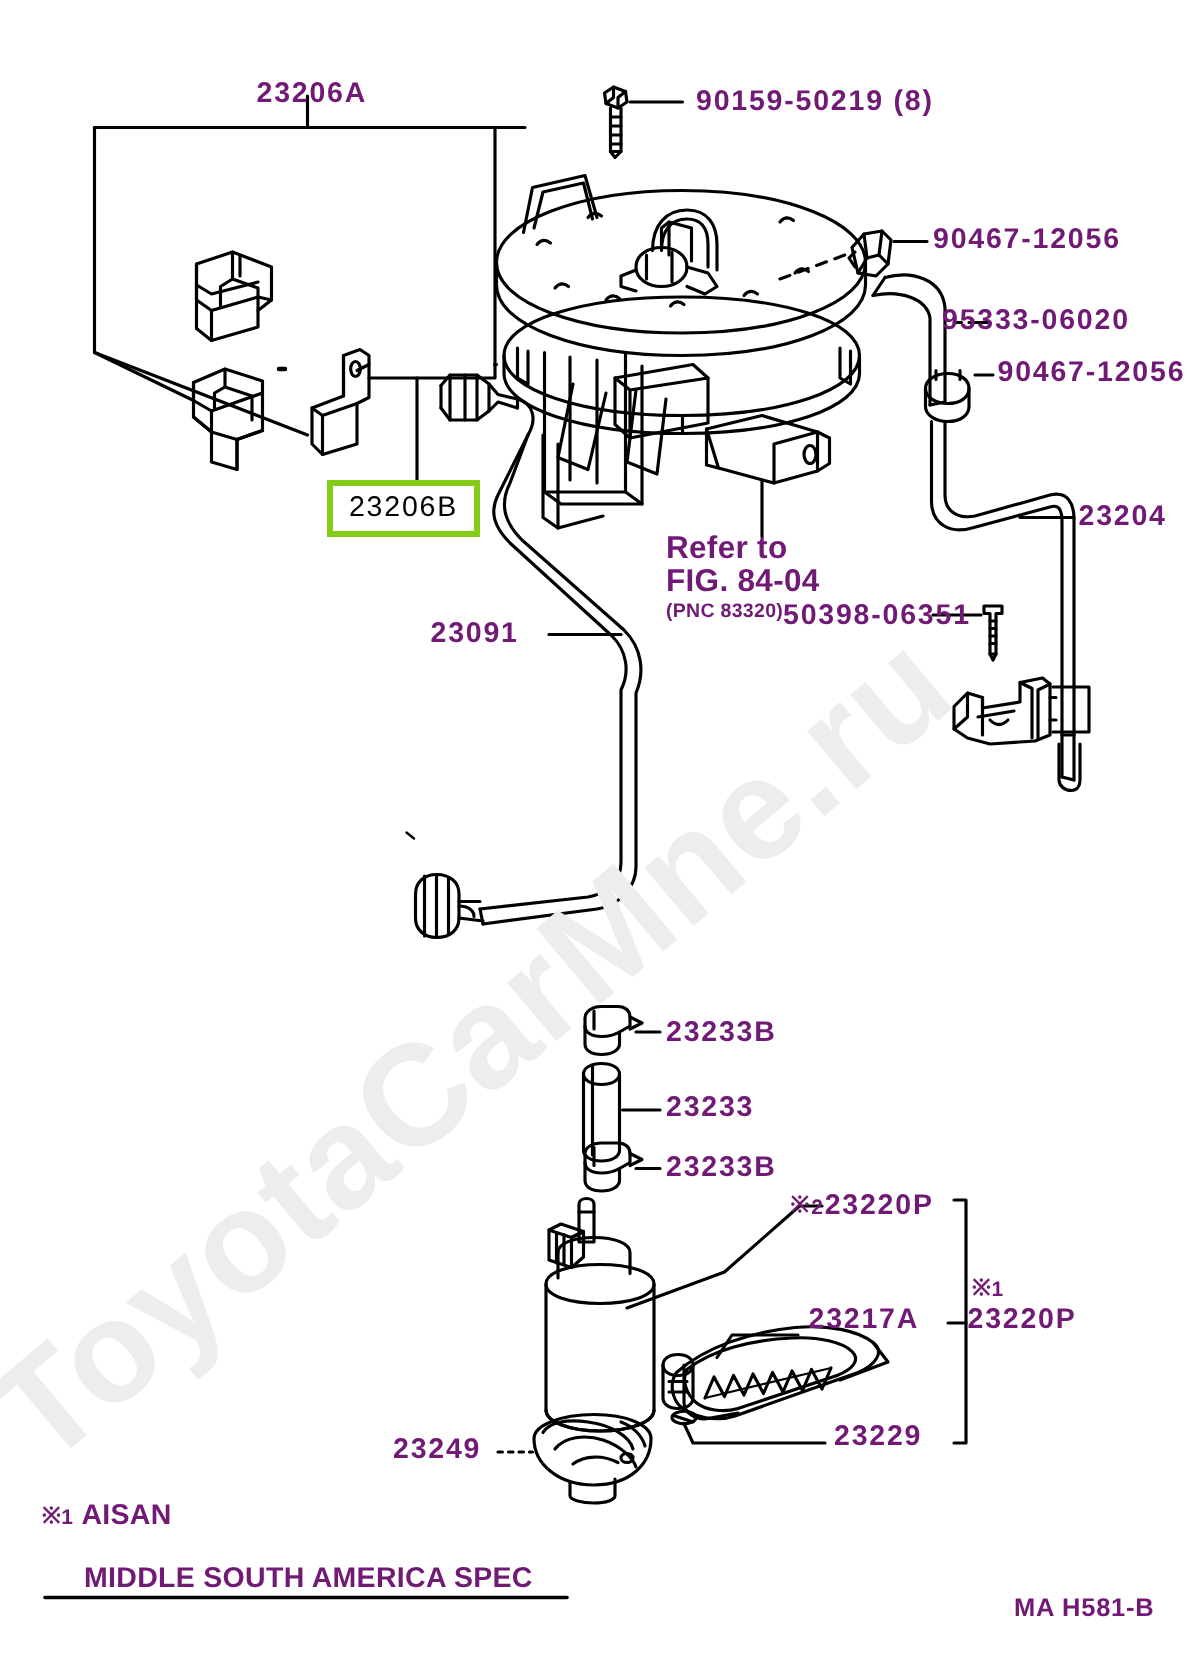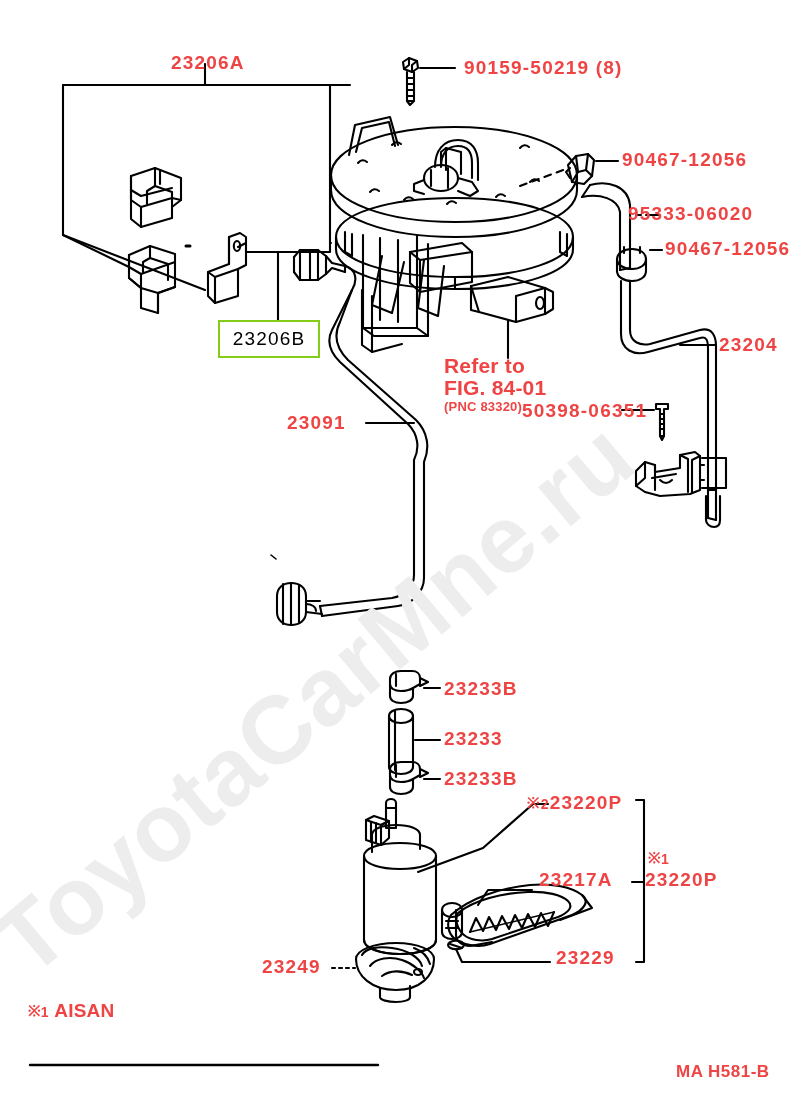--- a/index.html
+++ b/index.html
@@ -33,21 +33,21 @@
   }
   #artwork {
     position: absolute;
     left: 0;
     top: 0;
     z-index: 2;
   }
   .lbl {
     position: absolute;
     z-index: 8;
-    color: #ef4444;
+    color: #701a75;
     font-family: "Liberation Sans", sans-serif;
     font-weight: 700;
     white-space: nowrap;
     letter-spacing: 0.5px;
   }
   .partnum {
     font-size: 19px;
     letter-spacing: 1.2px;
   }
   .referto {
@@ -74,21 +74,21 @@
     font-weight: 700;
     vertical-align: 1px;
   }
   .starnum {
     font-size: 14px;
     font-weight: 700;
   }
   .highlight-box {
     position: absolute;
     z-index: 9;
-    border: 2px solid #84cc16;
+    border: 4px solid #84cc16;
     background: #ffffff;
     box-sizing: border-box;
     display: flex;
     align-items: center;
     justify-content: center;
   }
   .highlight-box .partnum {
     position: static;
   }
 </style>
@@ -390,21 +390,21 @@
 
   <div class="lbl partnum" style="left:665px; top:238px;">90467-12056</div>
 
   <div class="lbl partnum" style="left:719px; top:334px;">23204</div>
 
   <div class="lbl partnum" style="left:287px; top:412px;">23091</div>
 
   <div class="lbl partnum" style="left:522px; top:400px;">50398-06351</div>
 
   <div class="lbl referto" style="left:444px; top:355px;">Refer to</div>
-  <div class="lbl referto" style="left:444px; top:377px;">FIG. 84-01</div>
+  <div class="lbl referto" style="left:444px; top:377px;">FIG. 84-04</div>
   <div class="lbl pnc" style="left:444px; top:399px;">(PNC 83320)</div>
 
   <div class="lbl partnum" style="left:444px; top:678px;">23233B</div>
 
   <div class="lbl partnum" style="left:444px; top:728px;">23233</div>
 
   <div class="lbl partnum" style="left:444px; top:768px;">23233B</div>
 
   <div class="lbl partnum" style="left:527px; top:792px;">
     <span class="star">※</span><span class="starnum">2</span><span>23220P</span>
@@ -421,16 +421,19 @@
 
   <div class="lbl partnum" style="left:262px; top:956px;">23249</div>
 
   <div class="highlight-box" style="left:218px; top:320px; width:102px; height:38px;">
     <span class="partnum">23206B</span>
   </div>
 
   <div class="lbl legend" style="left:28px; top:1000px;">
     <span class="star">※</span><span class="starnum">1</span>&nbsp;<span>AISAN</span>
   </div>
+  <div class="lbl legend" style="left:56px; top:1042px;">
+    <span>MIDDLE SOUTH AMERICA SPEC</span>
+  </div>
 
   <div class="lbl docid" style="left:676px; top:1038px;margin-top:24px;">MA H581-B</div>
 
 </div>
 
 </body></html>

